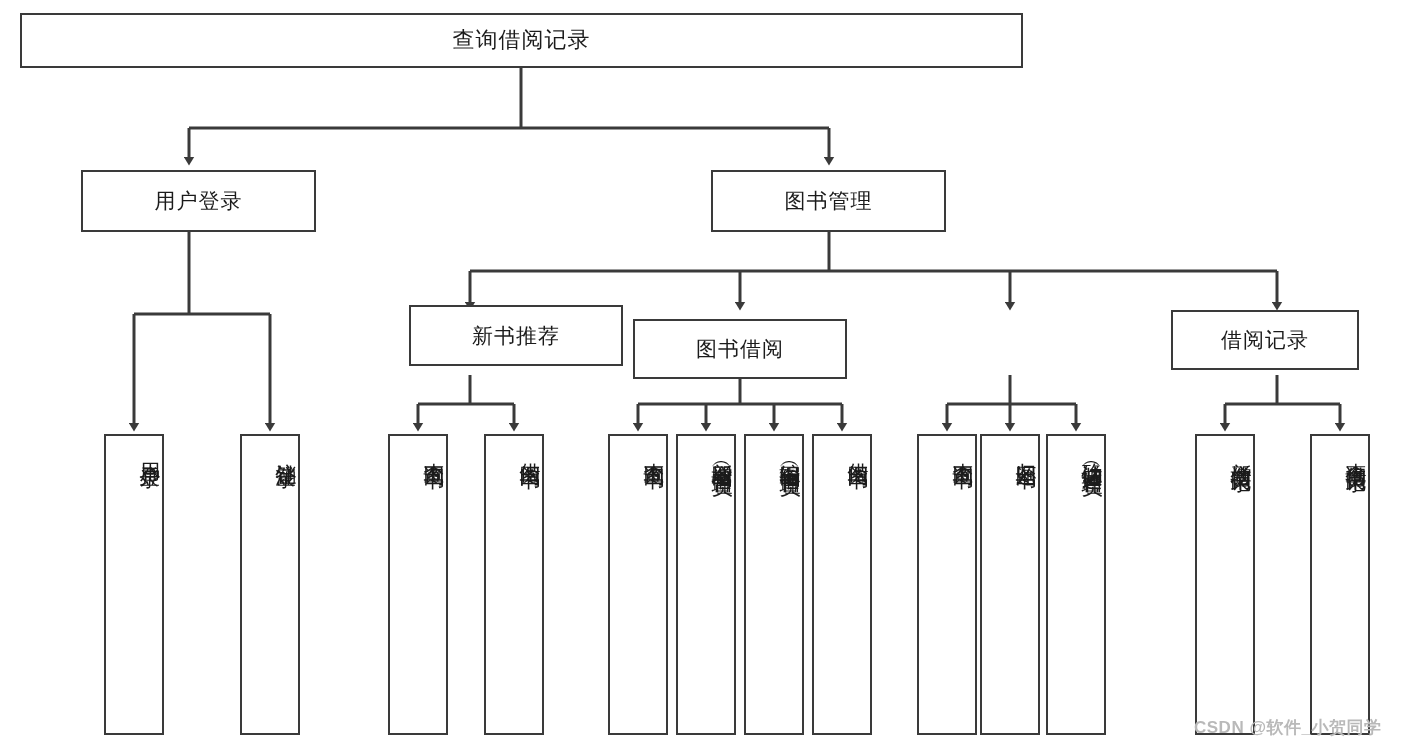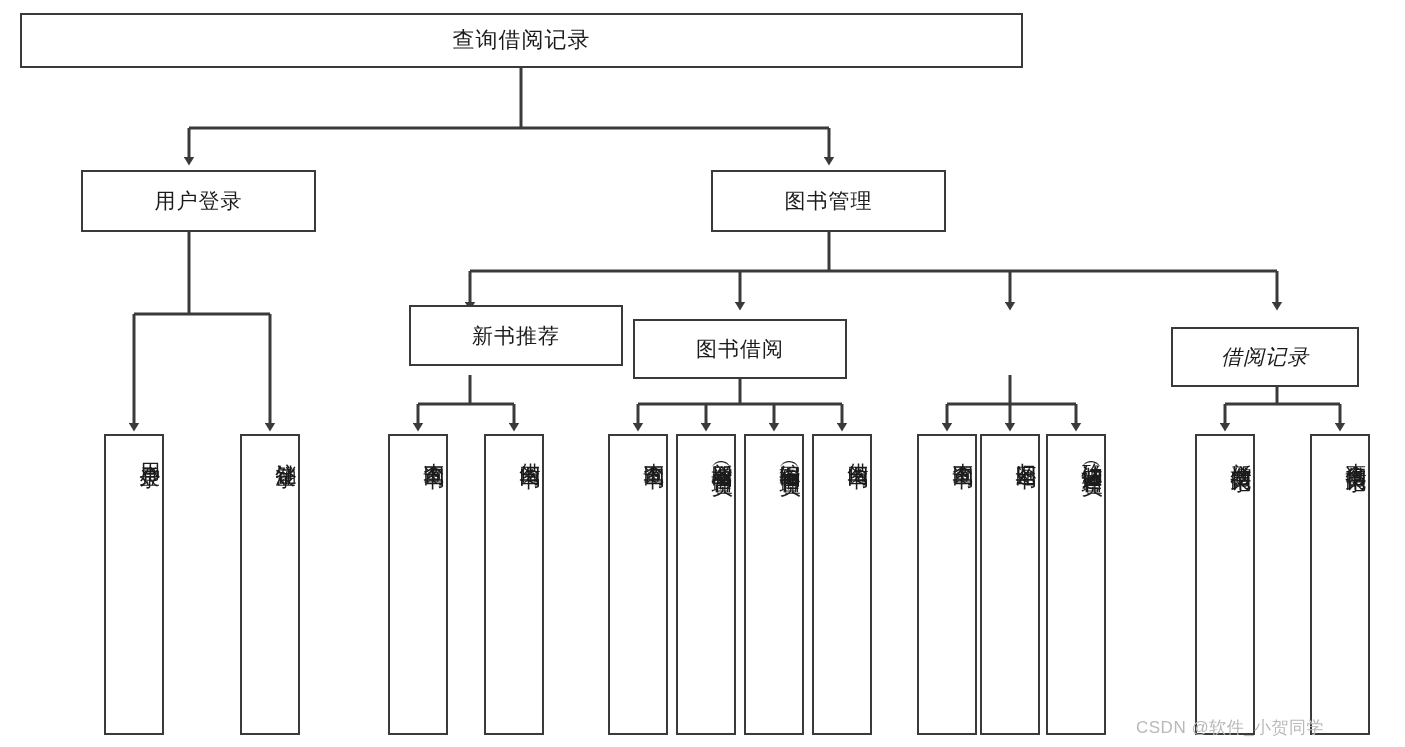--- a/index.html
+++ b/index.html
@@ -137,21 +137,21 @@
   <div class="node h" style="left:711px; top:170px; width:235px; height:62px;justify-content:center;">
     <span>图书管理</span>
   </div>
 
   <div class="node h" style="left:363px; top:305px; width:214px; height:61px;margin-left:46px;">
     <span>新书推荐</span>
   </div>
   <div class="node h" style="left:633px; top:319px; width:214px; height:60px;">
     <span>图书借阅</span>
   </div>
-  <div class="node h" style="left:1171px; top:327px; width:188px; height:60px;font-style:italic;">
+  <div class="node h" style="left:1171px; top:310px; width:188px; height:60px;">
     <span>借阅记录</span>
   </div>
 
   <div class="node v" style="left:104px; top:434px; width:60px; height:301px;">
     <span class="vtext">用户登录</span>
   </div>
   <div class="node v" style="left:240px; top:434px; width:60px; height:301px;">
     <span class="vtext">注销登录</span>
   </div>
 
@@ -185,15 +185,15 @@
     <span class="vtext">确认归还（管理员）</span>
   </div>
 
   <div class="node v" style="left:1195px; top:434px; width:60px; height:301px;">
     <span class="vtext">新增借阅记录</span>
   </div>
   <div class="node v" style="left:1310px; top:434px; width:60px; height:301px;">
     <span class="vtext">查询借阅记录</span>
   </div>
 
-  <div class="watermark" style="left:1136px; top:716px;">CSDN @软件_小贺同学</div>
+  <div class="watermark" style="left:1194px; top:716px;font-weight:bold;">CSDN @软件_小贺同学</div>
 
 </div>
 
 </body></html>

